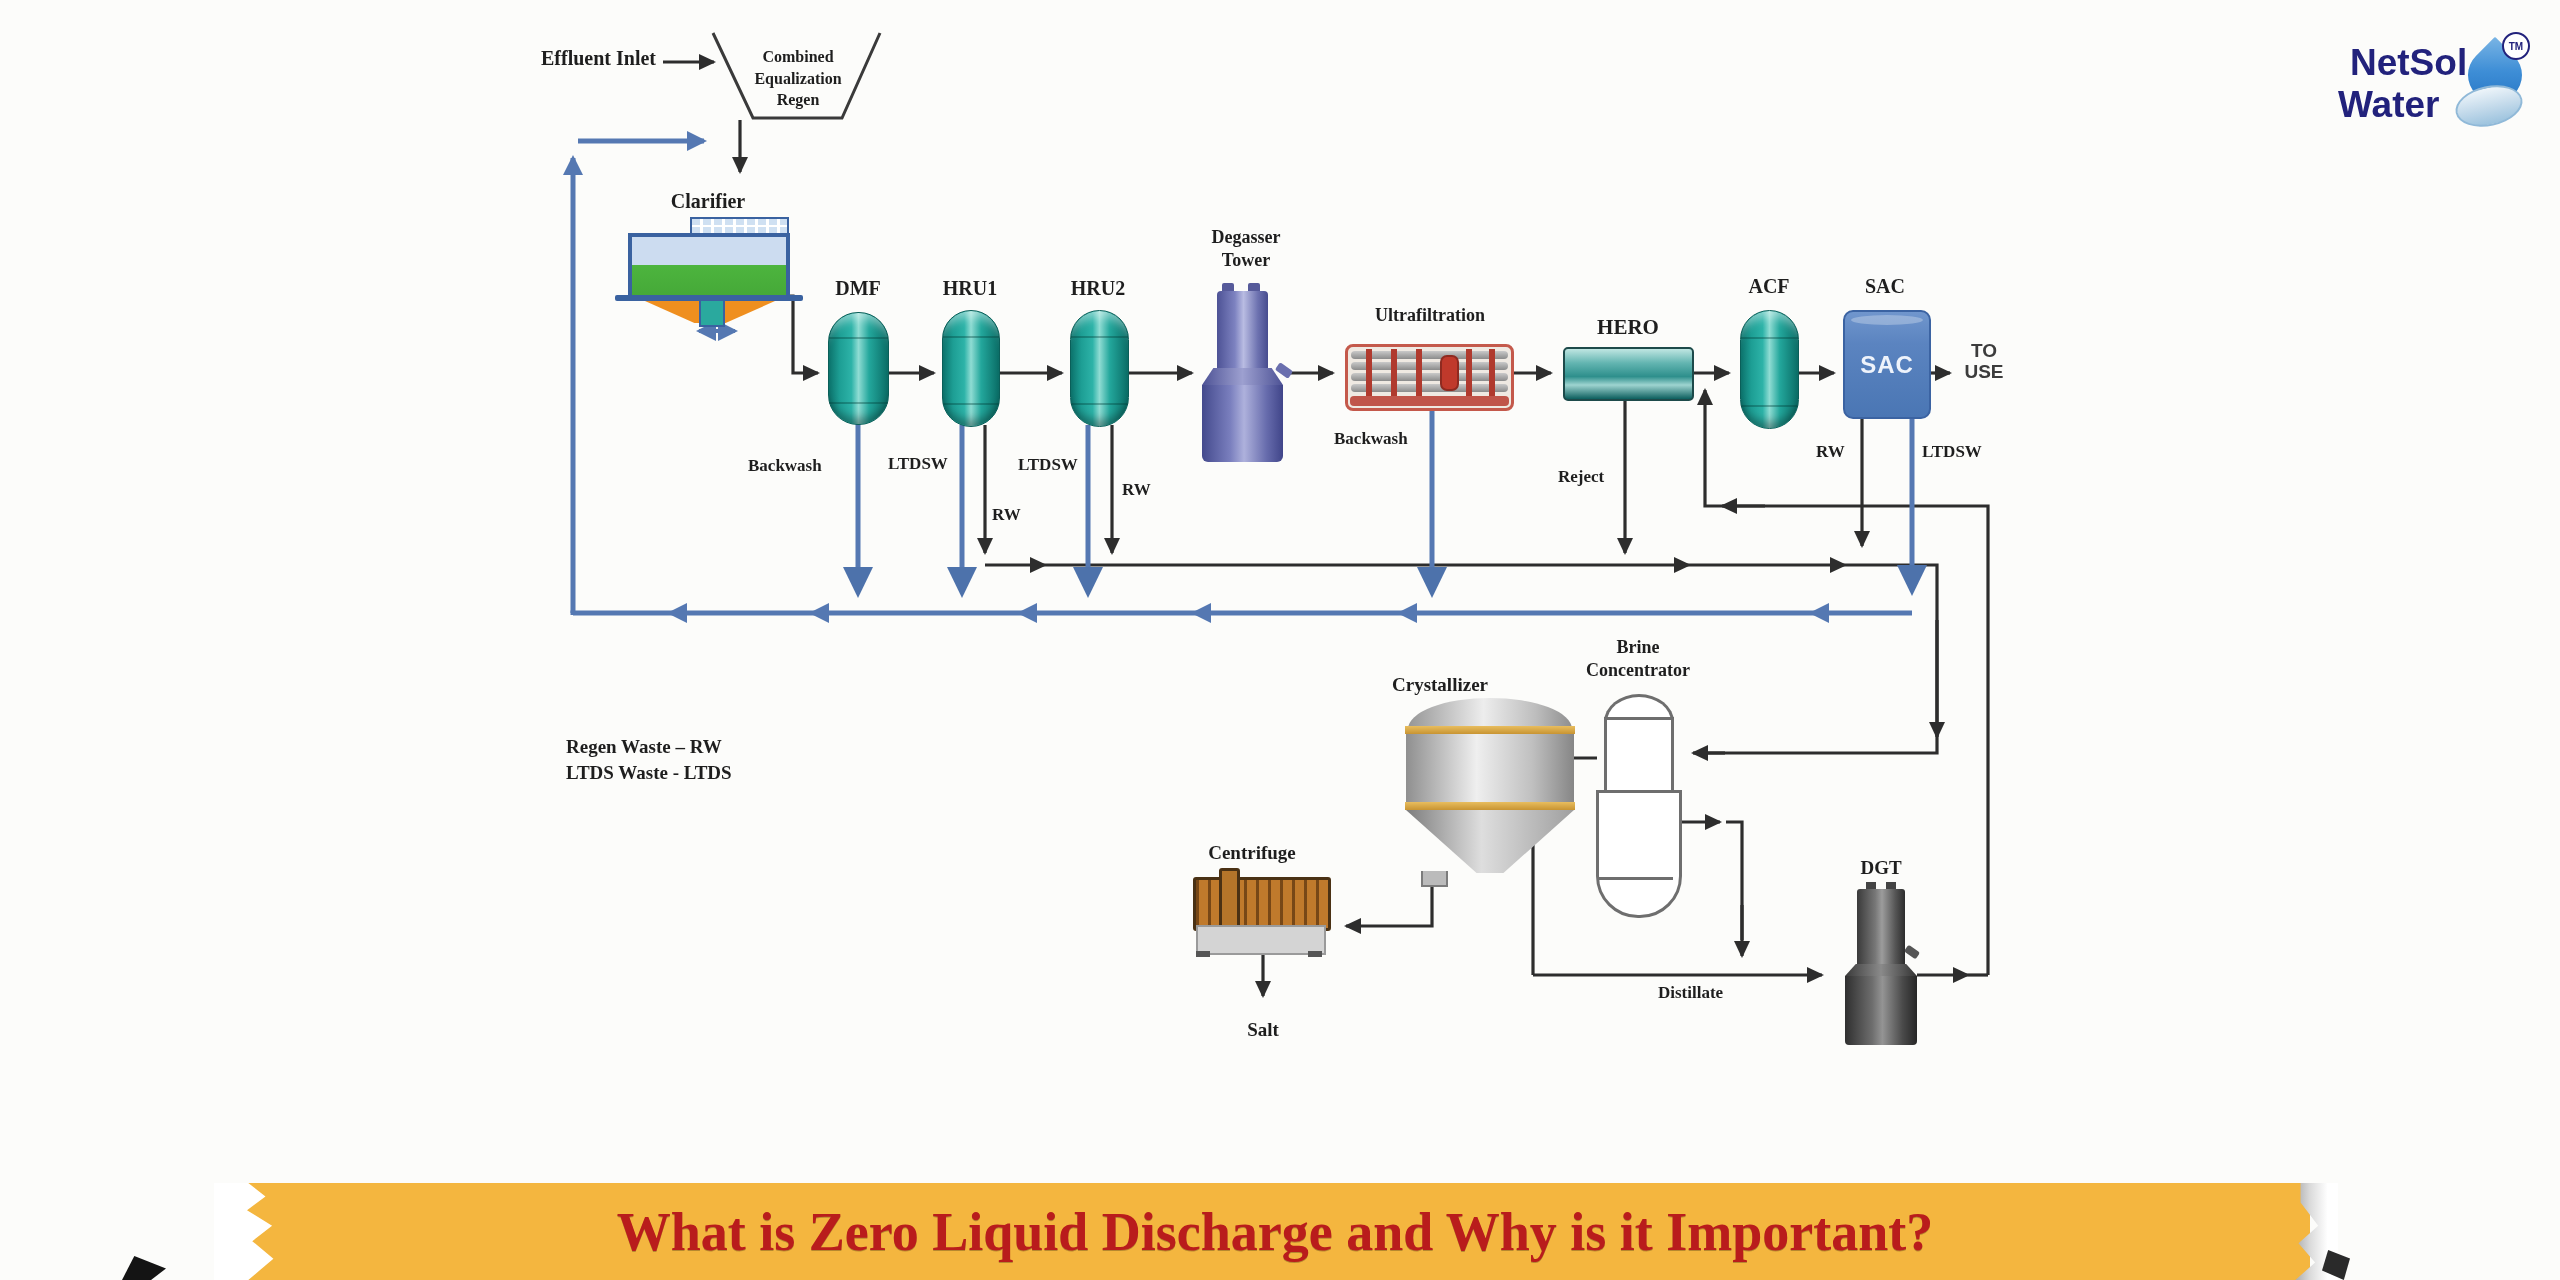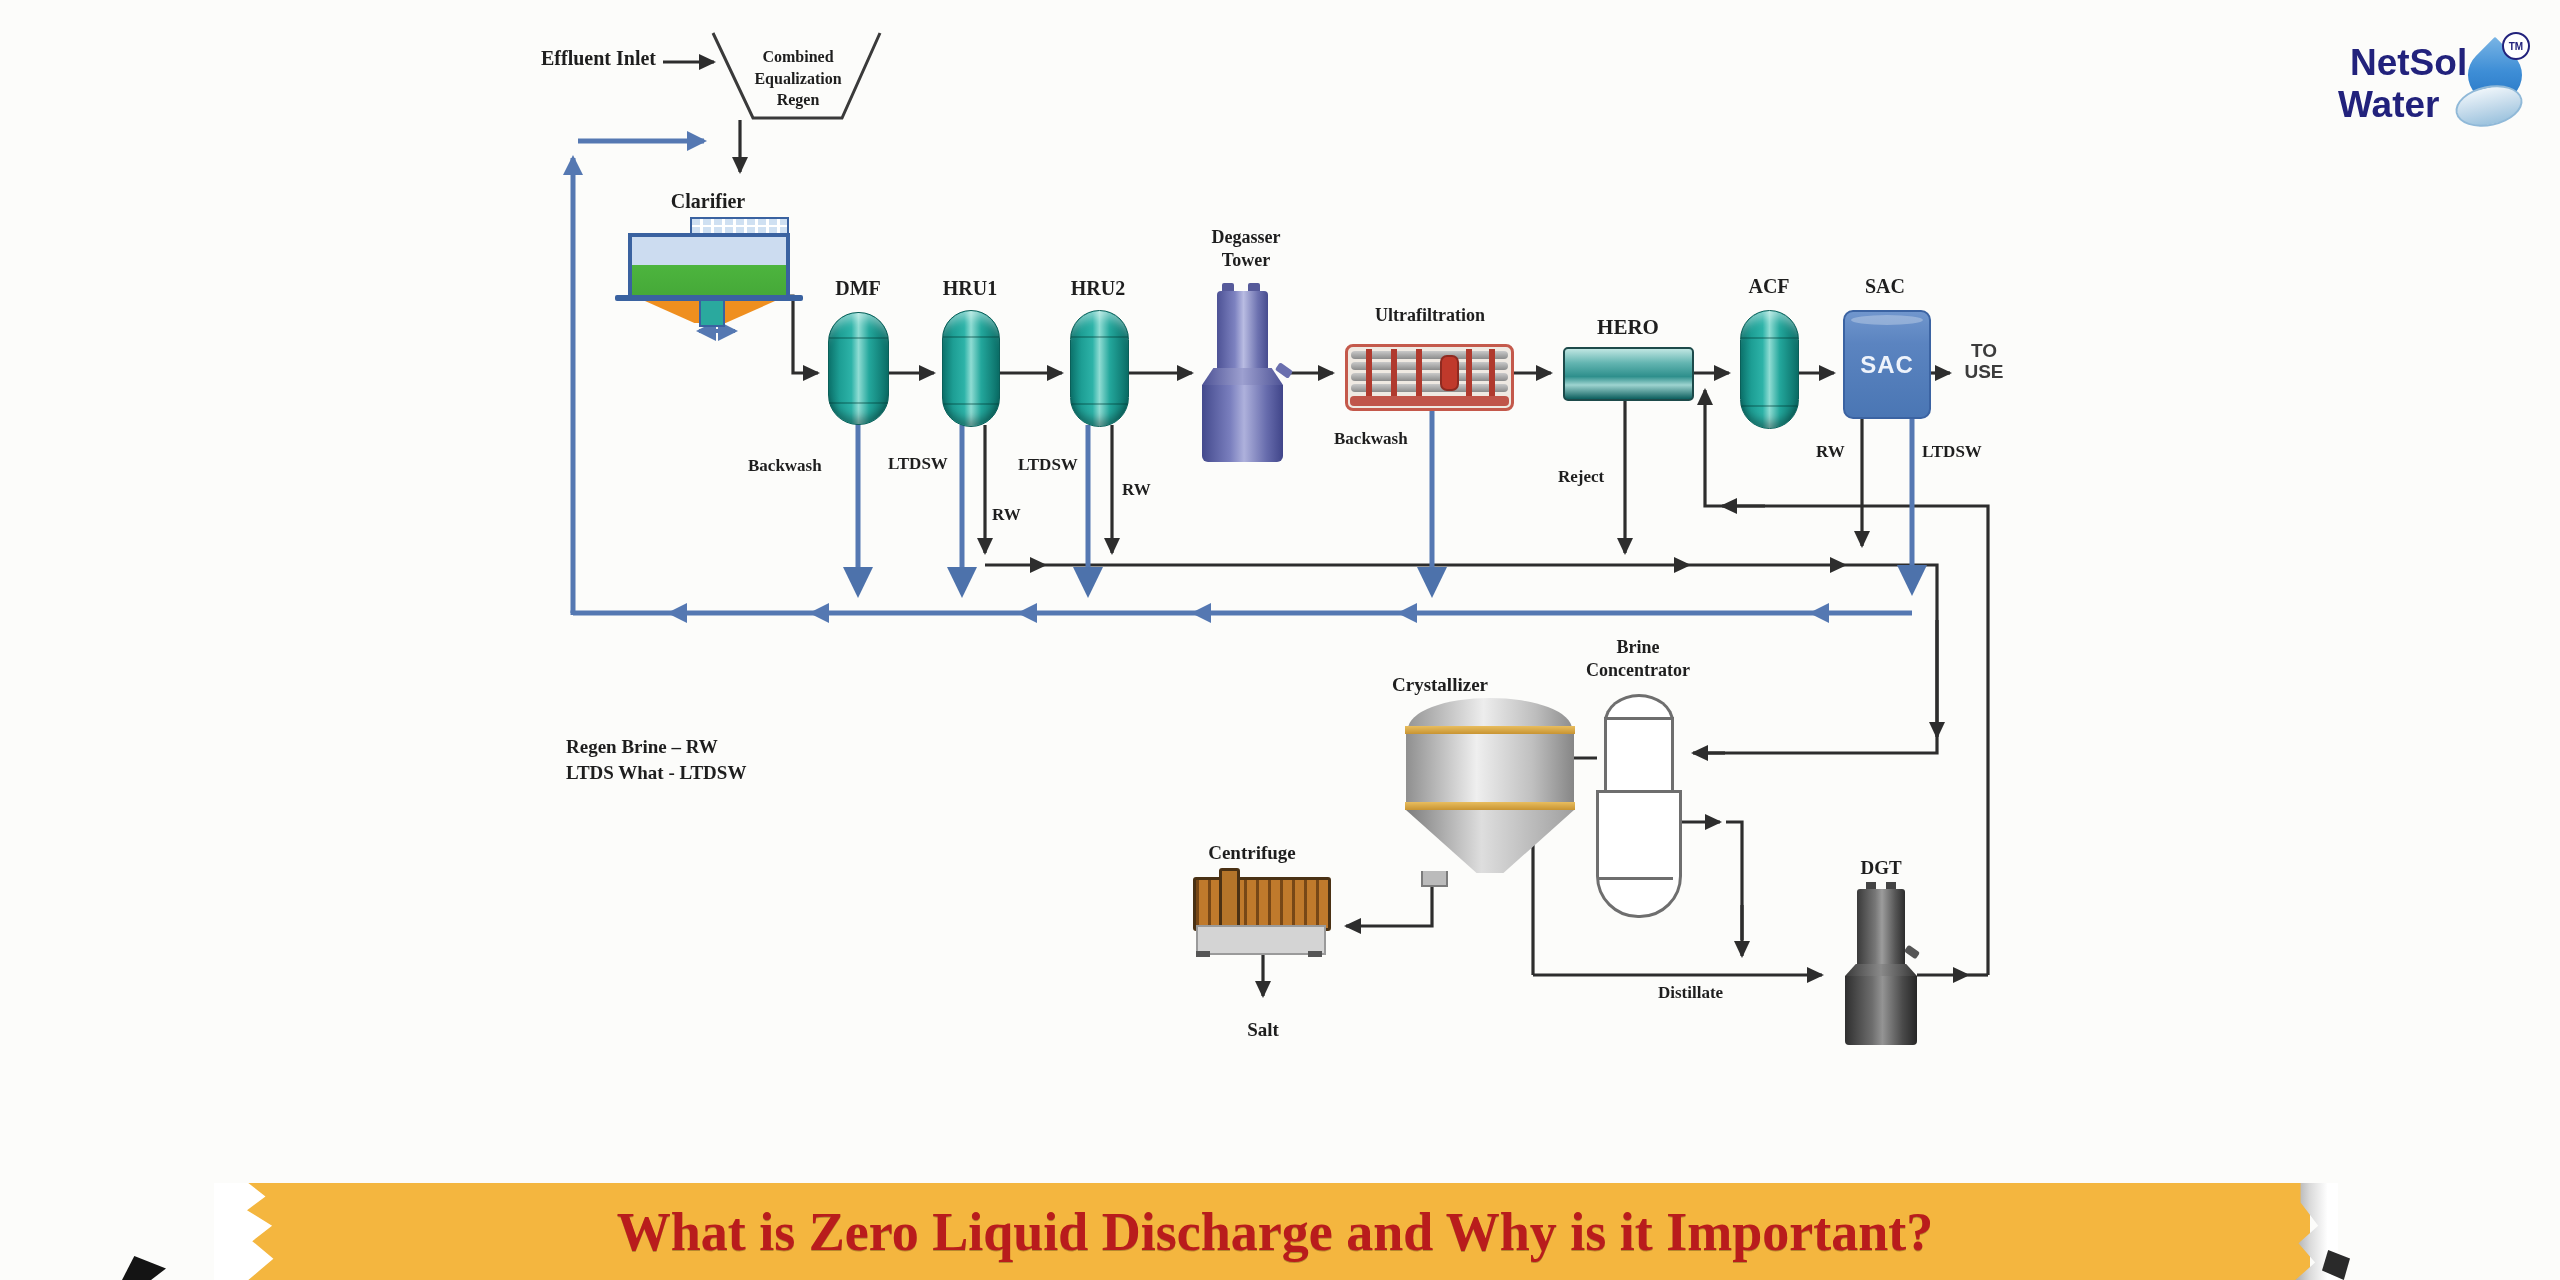--- a/index.html
+++ b/index.html
@@ -284,22 +284,22 @@
   <div class="lbl left" style="left:888px;top:453px;font-size:17px;">LTDSW</div>
   <div class="lbl left" style="left:992px;top:504px;font-size:17px;">RW</div>
   <div class="lbl left" style="left:1018px;top:454px;font-size:17px;">LTDSW</div>
   <div class="lbl left" style="left:1122px;top:479px;font-size:17px;">RW</div>
   <div class="lbl left" style="left:1334px;top:428px;font-size:17px;">Backwash</div>
   <div class="lbl left" style="left:1558px;top:466px;font-size:17px;">Reject</div>
   <div class="lbl left" style="left:1816px;top:441px;font-size:17px;">RW</div>
   <div class="lbl left" style="left:1922px;top:441px;font-size:17px;">LTDSW</div>
 
   <div class="lbl left" style="left:566px;top:734px;font-size:19px;line-height:1.35;white-space:normal;width:280px;text-align:left;">
-    <div>Regen Brine – RW</div>
-    <div>LTDS What - LTDSW</div>
+    <div>Regen Waste – RW</div>
+    <div>LTDS Waste - LTDS</div>
   </div>
 
   <div class="lbl" style="left:1380px;top:673px;width:120px;font-size:19px;">Crystallizer</div>
   <div class="lbl" style="left:1572px;top:636px;width:132px;font-size:18px;white-space:normal;">
     <div>Brine</div>
     <div>Concentrator</div>
   </div>
   <div class="lbl" style="left:1196px;top:841px;width:112px;font-size:19px;">Centrifuge</div>
   <div class="lbl" style="left:1234px;top:1018px;width:58px;font-size:19px;">Salt</div>
   <div class="lbl" style="left:1850px;top:856px;width:62px;font-size:19px;">DGT</div>

